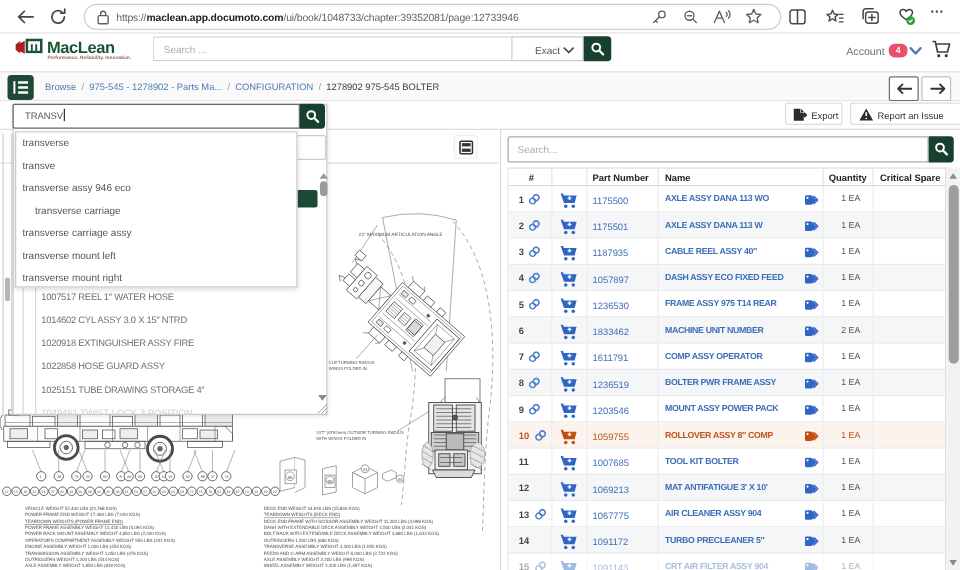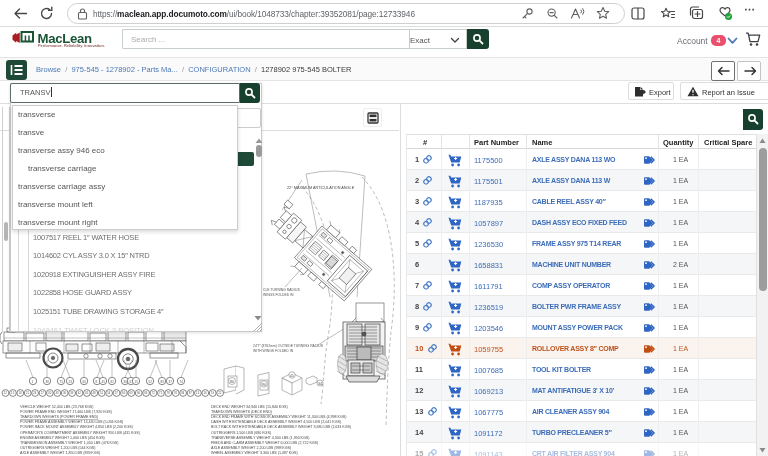--- a/index.html
+++ b/index.html
@@ -69,21 +69,21 @@
   <svg class="abs" style="left:11px;top:3px;" width="100" height="18" viewBox="0 0 100 18">
     <path d="M8.8 2.5 V13 L5.2 11 V12.8 L1.5 9.8 V5.6 L5.2 2.8 V4.6 Z" fill="#a91e22"></path>
     <rect x="9.5" y="1" width="13.5" height="11.5" fill="#1b5435"></rect>
     <path d="M11.5 10.5 V3 h9.5 V10.5 h-2.3 V5.4 h-1.5 v5.1 h-2 V5.4 h-1.5 v5.1 Z" fill="#fff"></path>
     <text x="26.5" y="12.5" font-size="13.2" font-weight="bold" fill="#1b5435" letter-spacing="-0.3" font-family="Liberation Sans">MacLean</text>
     <text x="27" y="17.3" font-size="3.9" fill="#95625d" font-weight="bold" font-family="Liberation Sans">Performance. Reliability. Innovation.</text>
   </svg>
 
   <input class="abs" style="left: 122px; top: 2px; width: 287px; height: 20px; border-top: 1px solid rgb(198, 207, 201); border-bottom: 1px solid rgb(198, 207, 201); border-left: 1px solid rgb(198, 207, 201); border-image: initial; border-right: none; border-radius: 2px 0px 0px 2px; padding-left: 8px; font-size: 8px; color: rgb(51, 51, 51); outline: none;" placeholder="Search ...">
   <div class="abs" style="left:409px;top:2px;width:58px;height:20px;border:1px solid #c6cfc9;background:#fff;">
-    <span class="abs" style="left:0;top:6px;font-size:8px;color:#555;">Exact</span>
+    <span class="abs" style="left:18px;top:6px;font-size:8px;color:#555;">Exact</span>
     <svg class="abs" style="left:40px;top:7px;" width="10" height="7" viewBox="0 0 10 7">
         <path d="M1.5 1.5 L5 5 L8.5 1.5" stroke="#3f4a44" stroke-width="1.4" fill="none" stroke-linecap="round" stroke-linejoin="round"></path>
       </svg>
   </div>
   <div class="abs" style="left:467px;top:2px;width:22px;height:20px;background:#17402e;border-radius:0 3px 3px 0;">
     <svg class="abs" style="left:5px;top:4px;" width="12" height="12" viewBox="0 0 12 12">
       <circle cx="5" cy="5" r="3.1" stroke="#fff" stroke-width="1.6" fill="none"></circle>
       <path d="M7.4 7.4 L10.5 10.5" stroke="#fff" stroke-width="1.8" stroke-linecap="round"></path>
     </svg>
   </div>
@@ -417,20 +417,21 @@
           <rect x="363" y="231" width="9" height="10" fill="#c9c9c9"></rect>
           <path d="M352 234 h18 M352 238 h18" stroke-width="0.5"></path>
           <path d="M346 244 h34 l-3 6 h-28 Z" fill="#dcdcdc"></path>
         </g>
       </svg>
     </div>
 </div>
 
 <div class="abs" style="left:400px;top:103px;width:368px;height:353px;background:#fff;border-top:1px solid #ddd;border-left:1px solid #ddd;">
 
+  <input class="abs" style="left: 5px; top: 5px; width: 337px; height: 21px; border: 1px solid rgb(155, 179, 166); border-radius: 2px 0px 0px 2px; padding-left: 7px; font-size: 8px; color: rgb(51, 51, 51); outline: none;" placeholder="Search...">
   <div class="abs" style="left:342px;top:5px;width:20px;height:21px;background:#17402e;border-radius:0 3px 3px 0;">
     <svg class="abs" style="left:4px;top:4px;" width="12" height="12" viewBox="0 0 12 12">
       <circle cx="5" cy="5" r="3.1" stroke="#fff" stroke-width="1.6" fill="none"></circle>
       <path d="M7.4 7.4 L10.5 10.5" stroke="#fff" stroke-width="1.8" stroke-linecap="round"></path>
     </svg>
   </div>
   <div id="tablewrap" class="abs" style="left:5px;top:30px;width:351px;height:323px;border-top:1px solid #e0e0e0;border-left:1px solid #e8e8e8;border-right:1px solid #e0e0e0;overflow:hidden;">
       <div style="position:relative;height:14px;background:#fff;border-bottom:1px solid #d8d8d8;font-size:7.5px;font-weight:bold;color:#222;">
         <span class="abs" style="left:16px;top:3px;">#</span>
         <span class="abs" style="left:67px;top:3px;">Part Number</span>
@@ -606,21 +607,21 @@
       <div style="position:relative;height:21px;background:#f5f6f7;border-bottom:1px solid #e9e9e9;">
         <span class="abs" style="left:8px;top:6px;font-size:7.5px;font-weight:bold;color:#444;">6</span>
         <span class="abs" style="left:41px;top:4.5px;">
           <svg width="14" height="13" viewBox="0 0 14 13">
             <path d="M0.5 0.8 h2 l0.5 1.6 h10.3 l-1.6 6 H3.2 Z" fill="#2f66c4"></path>
             <path d="M7.6 3 v3 M6.1 4.5 h3" stroke="#fff" stroke-width="1.1"></path>
             <circle cx="4.6" cy="11" r="1.4" fill="#2f66c4"></circle>
             <circle cx="10.6" cy="11" r="1.4" fill="#2f66c4"></circle>
           </svg>
         </span>
-        <span class="abs" style="left:67px;top:6.5px;font-size:7.5px;color:#3d6db8;">1658831</span>
+        <span class="abs" style="left:67px;top:6.5px;font-size:7.5px;color:#3d6db8;">1833462</span>
         <span class="abs" style="left:125px;top:6.5px;font-size:7px;font-weight:bold;letter-spacing:-0.25px;color:#3d6db8;">MACHINE UNIT NUMBER</span>
         <span class="abs" style="left:236px;top:6px;">
           <svg width="12" height="10" viewBox="0 0 12 10">
             <path d="M1 2.2 Q1 1.2 2 1.2 L5.6 1.2 Q6.3 1.2 6.8 1.7 L10.2 5 L6.8 8.3 Q6.3 8.8 5.6 8.8 L2 8.8 Q1 8.8 1 7.8 Z" fill="#2f66c4"></path>
             <path d="M7.8 1.8 L11.2 5 L7.8 8.2" stroke="#2f66c4" stroke-width="1.3" fill="none" stroke-linejoin="round"></path>
             <circle cx="3" cy="3.2" r="0.9" fill="#fff"></circle>
           </svg>
         </span>
         <span class="abs" style="left:266px;top:6.5px;font-size:7px;color:#555;">2 EA</span>
         <span class="abs" style="left:34px;top:0;width:1px;height:21px;background:#eee;"></span>

